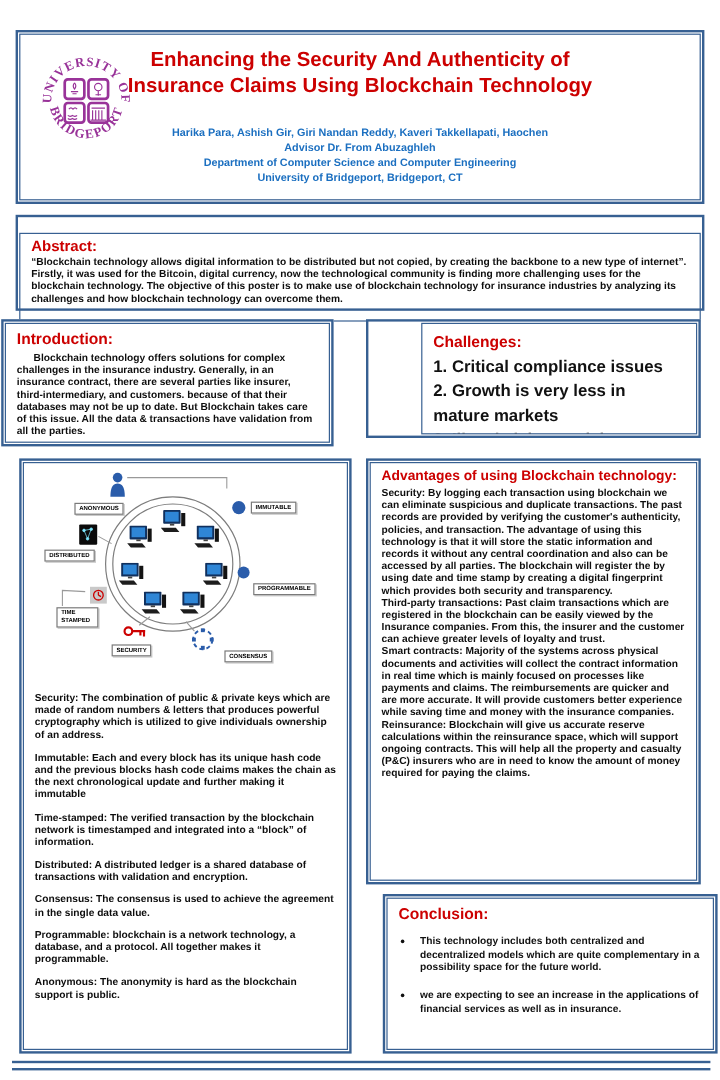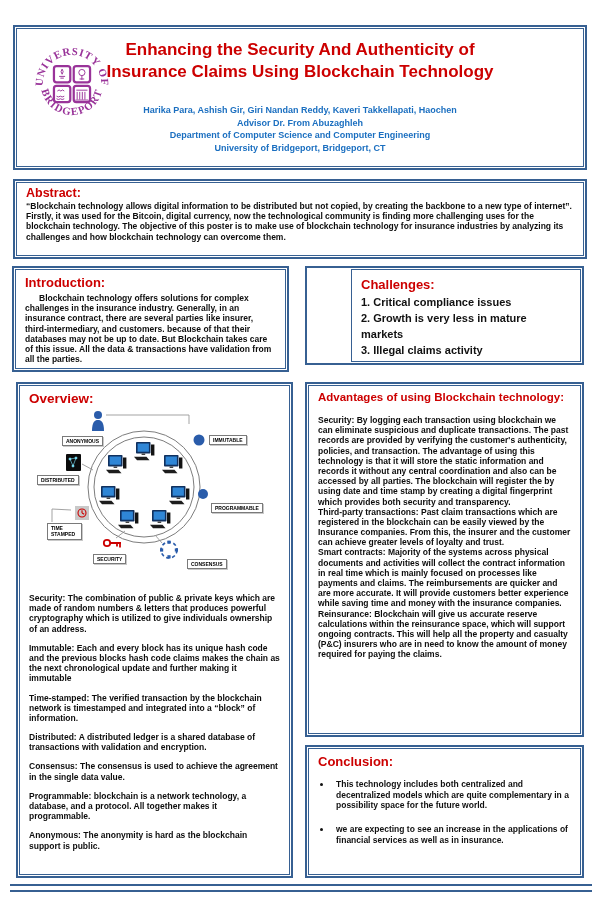--- a/index.html
+++ b/index.html
@@ -16,41 +16,41 @@
 
   
   .header-box{left:13px;top:25px;width:574px;height:145px;}
   .header-inner{padding:6px 8px;}
   .logo-wrap{position:absolute;left:14px;top:12px;width:86px;height:92px;}
   .title-blk{width:410px;margin:4px auto 0 auto;text-align:center;color:#cc0000;font-size:17px;line-height:1.3;}
   .authors-blk{width:470px;margin:21px auto 0 auto;text-align:center;color:#1b6fc0;font-size:9px;line-height:1.4;}
 
   
   .abstract-box{left:13px;top:179px;width:574px;height:80px;}
-  .intro-box{left:12px;top:266px;width:277px;height:106px;}
+  .intro-box{left:1px;top:266px;width:277px;height:106px;}
   .challenges-box{left:305px;top:266px;width:279px;height:99px;padding-left:44px;}
   .overview-box{left:16px;top:382px;width:277px;height:496px;}
   .advantages-box{left:305px;top:382px;width:279px;height:355px;}
-  .conclusion-box{left:305px;top:745px;width:279px;height:133px;}
+  .conclusion-box{left:319px;top:745px;width:279px;height:133px;}
   .bottom-rule{position:absolute;left:10px;top:884px;width:582px;height:8px;box-sizing:border-box;
     border-top:2px solid #376092;border-bottom:2px solid #376092;}
 
-  .challenge-line{font-size:11px;line-height:1.45;}
+  .challenge-line{font-size:14px;line-height:1.45;}
   .intro-body{text-indent:14px;}
 
   
   .diagram{position:relative;width:262px;height:180px;margin:1px 0 4px 0;}
   .diagram svg.base{position:absolute;left:0;top:0;}
   .dlabel{position:absolute;background:#fff;border:1px solid #7a7a7a;box-shadow:1px 1px 0 #c9c9c9;
     font-size:5px;line-height:1.25;padding:1px 3px;white-space:nowrap;color:#000;}
   .dlabel.wrap{white-space:normal;width:27px;}
 
   .ov-para{margin-bottom:9px;}
   .adv-para{margin-bottom:0;}
-  .adv-head{color:#cc0000;font-size:11.5px;margin:0 0 12px 0;}
+  .adv-head{color:#cc0000;font-size:11.5px;margin:0 0 2px 0;}
 
   ul.concl{list-style:disc;margin:10px 0 0 14px;padding:0;}
   ul.concl li{font-size:8.5px;line-height:1.25;margin-bottom:13px;padding-left:4px;}
 </style>
 </head>
 <body>
 
 <div class="poster">
 
   <div class="box header-box">
@@ -91,21 +91,21 @@
       <div class="authors-blk">
         <div>Harika Para, Ashish Gir, Giri Nandan Reddy, Kaveri Takkellapati, Haochen</div>
         <div>Advisor Dr. From Abuzaghleh</div>
         <div>Department of Computer Science and Computer Engineering</div>
         <div>University of Bridgeport, Bridgeport, CT</div>
       </div>
     </div>
   </div>
 
   <div class="box abstract-box">
-    <div class="box-inner" style="padding:3px 9px;">
+    <div class="box-inner" style="padding:3px 9px;margin-top:12px;">
       <div class="red-head" style="font-size:12.5px;margin-bottom:1px;">Abstract:</div>
       <div class="body-txt">“Blockchain technology allows digital information to be distributed but not copied, by creating the backbone to a new type of internet”. Firstly, it was used for the  Bitcoin, digital currency, now the technological community is finding more challenging uses for the blockchain technology. The objective of this poster is to make use of blockchain technology for insurance industries by analyzing its challenges and how blockchain technology can overcome them.</div>
     </div>
   </div>
 
   <div class="box intro-box">
     <div class="box-inner">
       <div class="red-head">Introduction:</div>
       <div class="body-txt intro-body">Blockchain technology offers solutions for complex challenges in the insurance industry. Generally, in an insurance contract, there are several parties like insurer, third-intermediary, and customers. because of that their databases may not be up to date. But Blockchain takes care of this issue. All the data &amp; transactions have validation from all the parties.</div>
     </div>
@@ -117,21 +117,20 @@
       <div class="challenge-line">1. Critical compliance issues</div>
       <div class="challenge-line">2. Growth is very less in mature markets</div>
       <div class="challenge-line">3. Illegal claims activity</div>
       <div class="challenge-line">4. payment for third party transactions</div>
       <div class="challenge-line">5. Dealing with large data</div>
     </div>
   </div>
 
   <div class="box overview-box">
     <div class="box-inner">
-      <div class="red-head" style="font-size:13.5px;">Overview:</div>
 
       <div class="diagram">
         <svg class="base" width="262" height="180" viewBox="0 0 262 180">
           <defs>
             <symbol id="pc" viewBox="0 0 22 19">
               <rect x="3" y="0" width="14.5" height="11.5" rx="0.8" fill="#10305e"></rect>
               <rect x="4.6" y="1.5" width="11.3" height="8.2" fill="#2f86d6"></rect>
               <rect x="18" y="2.5" width="3.4" height="11" fill="#131313"></rect>
               <rect x="8.6" y="11.5" width="3.6" height="1.5" fill="#444"></rect>
               <path d="M1,14.8 L13.5,14.8 L16.5,18.3 L4,18.3 Z" fill="#1d1d1d"></path>

